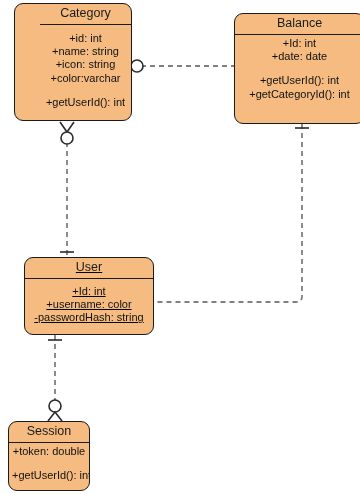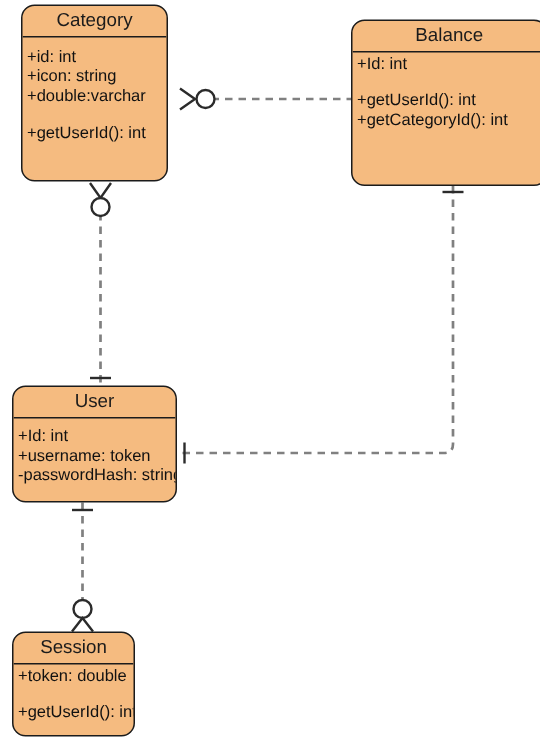--- a/index.html
+++ b/index.html
@@ -37,36 +37,36 @@
     color: #1b1b1b;
     padding: 2px 2px 3px 2px;
     border-bottom: 1.4px solid #1b1b1b;
     line-height: 15px;
     white-space: nowrap;
   }
   .uml-body {
     padding: 4px 3px 3px 3px;
   }
   .uml-line {
-    text-align: left;
+    text-align: center;
     font-size: 11px;
     line-height: 13.2px;
     color: #111111;
     white-space: nowrap;
   }
   .uml-gap {
     height: 11px;
   }
   .uml-ops {
     padding-bottom: 2px;
   }
   
-  #class-category { left: 14px;  top: 3px;   width: 98px; height: 118px; }
+  #class-category { left: 14px;  top: 3px;   width: 118px; height: 118px; padding-left: 25px; }
   #class-balance  { left: 234px; top: 13px;  width: 131px; height: 111px; }
-  #class-user     { left: 8px;  top: 257px; width: 110px; height: 78px; }
+  #class-user     { left: 24px;  top: 257px; width: 130px; height: 78px; text-decoration: underline; }
   #class-session  { left: 8px;   top: 421px; width: 82px;  height: 70px; }
 
   #class-category .uml-body { padding-top: 7px; }
   #class-balance .uml-body  { padding-top: 2px; }
   #class-user .uml-body     { padding-top: 6px; }
   #class-session .uml-body  { padding-top: 2px; }
 </style>
 </head>
 <body>
 
@@ -119,42 +119,44 @@
       <circle cx="55" cy="406" r="6" fill="#ffffff"></circle>
       <path d="M 48 421 L 55 412 L 62 421"></path>
     </g>
   </g>
 </svg>
 
 <div class="uml-class" id="class-category">
   <div class="uml-title">Category</div>
   <div class="uml-body">
     <div class="uml-line">+id: int</div>
+    <div class="uml-line">+name: string</div>
     <div class="uml-line">+icon: string</div>
-    <div class="uml-line">+double:varchar</div>
+    <div class="uml-line">+color:varchar</div>
     <div class="uml-gap"></div>
     <div class="uml-line uml-ops">+getUserId(): int</div>
   </div>
 </div>
 
 <div class="uml-class" id="class-balance">
   <div class="uml-title">Balance</div>
   <div class="uml-body">
     <div class="uml-line">+Id: int</div>
+    <div class="uml-line">+date: date</div>
     <div class="uml-gap"></div>
     <div class="uml-line">+getUserId(): int</div>
     <div class="uml-line uml-ops">+getCategoryId(): int</div>
   </div>
 </div>
 
 <div class="uml-class" id="class-user">
   <div class="uml-title">User</div>
   <div class="uml-body">
     <div class="uml-line">+Id: int</div>
-    <div class="uml-line">+username: token</div>
+    <div class="uml-line">+username: color</div>
     <div class="uml-line">-passwordHash: string</div>
   </div>
 </div>
 
 <div class="uml-class" id="class-session">
   <div class="uml-title">Session</div>
   <div class="uml-body">
     <div class="uml-line">+token: double</div>
     <div class="uml-gap"></div>
     <div class="uml-line uml-ops">+getUserId(): int</div>

